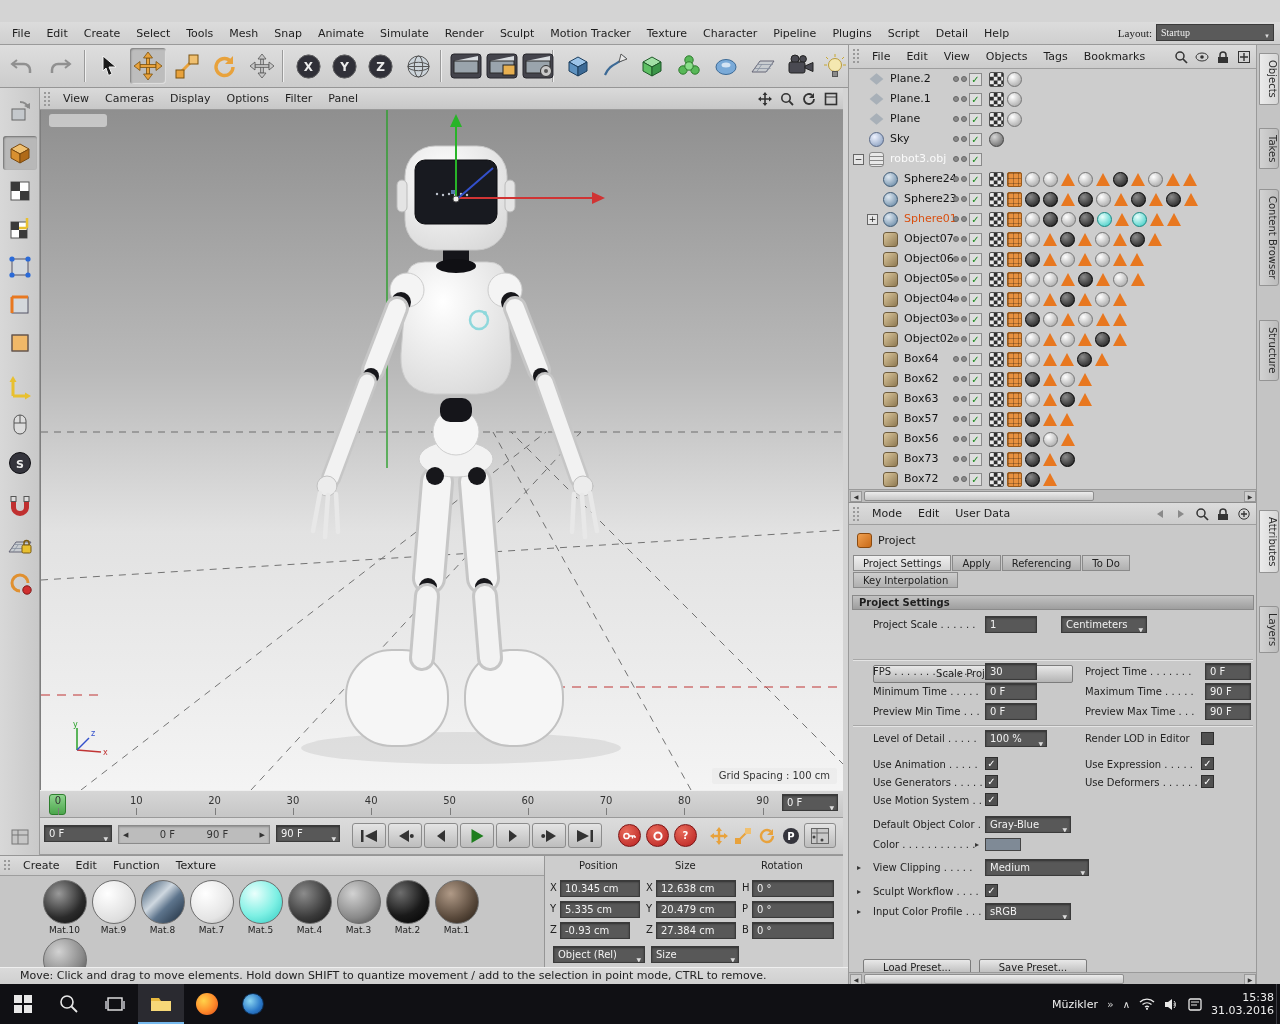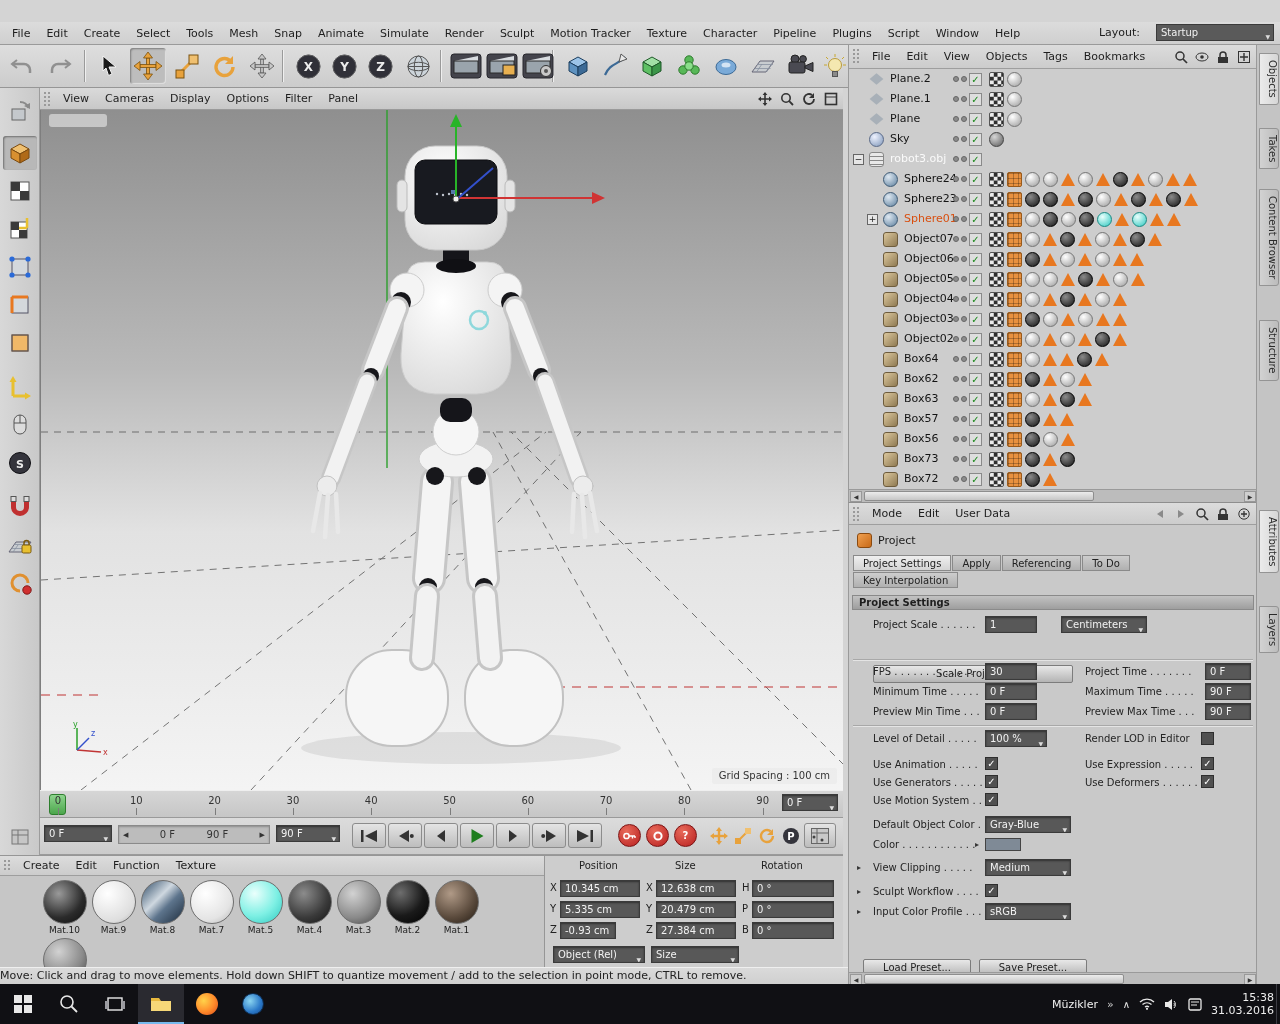--- a/index.html
+++ b/index.html
@@ -10,21 +10,21 @@
   
   #titlebar { left:0; top:0; width:1280px; height:22px; background:#1b1b1b; color:#e9e9e9; display:flex; align-items:center; }
   #app-icon { width:14px; height:14px; margin:0 7px 0 5px; border-radius:3px; background:linear-gradient(135deg,#7ab6e8,#2a6aa8); border:1px solid #123; }
   #title-text { font-size:11px; color:#dcdcdc; }
   #win-btns { position:absolute; right:2px; top:1px; display:flex; gap:2px; }
   .winbtn { width:30px; height:19px; background:linear-gradient(#e9e9e9,#c2c2c2); border:1px solid #8a8a8a; color:#222; font-size:10px; display:flex; align-items:center; justify-content:center; }
 
   
   #menubar { left:0; top:22px; width:1280px; height:23px; background:linear-gradient(#dcdcdc,#cfcfcf); border-bottom:1px solid #9a9a9a; display:flex; align-items:center; padding-left:4px; }
   .mi { padding:3px 8px; font-size:11px; color:#1e1e1e; }
-  #layout-box { position:absolute; right:6px; top:24px; display:flex; align-items:center; gap:16px; }
+  #layout-box { position:absolute; right:6px; top:24px; display:flex; align-items:center; gap:4px;font-family:Liberation Serif, serif; }
   #layout-dd { width:118px; height:17px; background:#5a5a5a; border:1px solid #3a3a3a; color:#f0f0f0; font-size:10px; line-height:15px; padding:0 4px; position:relative; }
   #layout-dd:after { content:"▼"; position:absolute; right:3px; top:4px; font-size:6px; color:#ddd; }
 
   
   #toolbar { left:0; top:45px; width:848px; height:43px; background:linear-gradient(#dedede,#cccccc); border-bottom:1px solid #969696; }
   .tbtn { position:absolute; top:3px; width:36px; height:36px; display:flex; align-items:center; justify-content:center; border-radius:3px; }
   .tbtn.active { background:#bdbdbd; box-shadow:inset 1px 1px 2px rgba(0,0,0,.35), inset -1px -1px 1px rgba(255,255,255,.6); }
   .tsep { position:absolute; top:5px; width:2px; height:32px; border-left:1px solid #9a9a9a; border-right:1px solid #efefef; }
 
   
@@ -124,21 +124,21 @@
   .mat-gray  { background:radial-gradient(circle at 35% 30%,#d2d2d2,#8a8a8a 60%,#454545); }
   .mat-black { background:radial-gradient(circle at 32% 28%,#6e6e6e,#1a1a1a 55%,#000); }
   .mat-brown { background:radial-gradient(circle at 35% 30%,#b09a87,#5a4a3c 60%,#221a12); }
 
   
   #coords { left:545px; top:855px; width:298px; height:112px; background:#cdcdcd; border-top:1px solid #969696; }
   .chead { position:absolute; top:4px; font-size:10px; color:#222; }
   .axch { position:absolute; font-size:10px; color:#222; }
 
   
-  #statusbar { left:0; top:967px; width:848px; height:28px; background:linear-gradient(#dadada,#c8c8c8); border-top:1px solid #efefef; font-size:11px; color:#222; line-height:16px; padding-left:0; white-space:nowrap; overflow:hidden; }
+  #statusbar { left:0; top:967px; width:848px; height:28px; background:linear-gradient(#dadada,#c8c8c8); border-top:1px solid #efefef; font-size:11px; color:#222; line-height:16px; padding-left:20px; white-space:nowrap; overflow:hidden; }
 
   
   #taskbar { left:0; top:984px; width:1280px; height:40px; background:#101014; display:flex; align-items:center; color:#eee; }
   .tkbtn { width:46px; height:40px; display:flex; align-items:center; justify-content:center; }
   .tkbtn.activeapp { background:#2a2a30; box-shadow:inset 0 -2px 0 #76b9ed; }
   #tray { position:absolute; right:6px; top:0; height:40px; display:flex; align-items:center; gap:9px; }
   #clock { text-align:right; font-size:11px; line-height:13px; }
   .trayic { display:flex; align-items:center; justify-content:center; }
   #desk-sliver { position:absolute; right:0; top:0; width:4px; height:40px; border-left:1px solid #3c3c44; }
 </style>
@@ -159,21 +159,21 @@
       <div class="mi">Animate</div>
       <div class="mi">Simulate</div>
       <div class="mi">Render</div>
       <div class="mi">Sculpt</div>
       <div class="mi">Motion Tracker</div>
       <div class="mi">Texture</div>
       <div class="mi">Character</div>
       <div class="mi">Pipeline</div>
       <div class="mi">Plugins</div>
       <div class="mi">Script</div>
-      <div class="mi">Window</div>
+      <div class="mi">Detail</div>
       <div class="mi">Help</div>
     </div>
   <div id="layout-box">
     <span style="font-size:11px;">Layout:</span>
     <div id="layout-dd">Startup</div>
   </div>
 
   <div id="toolbar" class="abs">
     <div class="tsep" style="left:84px"></div>
     <div class="tsep" style="left:282px"></div>
@@ -821,21 +821,21 @@
   <div id="coords" class="abs">
     <div class="chead" style="left:34px;">Position</div>
     <div class="chead" style="left:130px;">Size</div>
     <div class="chead" style="left:216px;">Rotation</div>
 
     <div class="axch" style="left:5px; top:26px;">X</div>
     <div class="axch" style="left:5px; top:47px;">Y</div>
     <div class="axch" style="left:5px; top:68px;">Z</div>
     <div class="fld" style="left:15px; top:24px; width:80px;">10.345 cm</div>
     <div class="fld" style="left:15px; top:45px; width:80px;">5.335 cm</div>
-    <div class="fld" style="left:15px; top:66px; width:56px;">-0.93 cm</div>
+    <div class="fld" style="left:15px; top:66px; width:70px;">-0.93 cm</div>
 
     <div class="axch" style="left:101px; top:26px;">X</div>
     <div class="axch" style="left:101px; top:47px;">Y</div>
     <div class="axch" style="left:101px; top:68px;">Z</div>
     <div class="fld" style="left:111px; top:24px; width:80px;">12.638 cm</div>
     <div class="fld" style="left:111px; top:45px; width:80px;">20.479 cm</div>
     <div class="fld" style="left:111px; top:66px; width:80px;">27.384 cm</div>
 
     <div class="axch" style="left:197px; top:26px;">H</div>
     <div class="axch" style="left:197px; top:47px;">P</div>
@@ -1249,21 +1249,21 @@
 
     <div class="alabel" style="left:24px; top:316px;">Default Object Color . .</div>
     <div class="fld dd" style="left:136px; top:313px; width:86px;">Gray-Blue</div>
 
     <div class="alabel" style="left:24px; top:336px;">Color . . . . . . . . . . . .</div>
     <span class="exp-arrow" style="left:126px; top:337px;">▸</span>
     <div class="abs" style="left: 136px; top: 335px; width: 36px; height: 13px; border: 1px solid rgb(68, 68, 68); background: rgb(127, 138, 150);" id="color-swatch"></div>
 
     <span class="exp-arrow" style="left:8px; top:360px;">▸</span>
     <div class="alabel" style="left:24px; top:359px;">View Clipping . . . . .</div>
-    <div class="fld dd" style="left:136px; top:356px; width:86px;">Medium</div>
+    <div class="fld dd" style="left:136px; top:356px; width:104px;">Medium</div>
 
     <span class="exp-arrow" style="left:8px; top:384px;">▸</span>
     <div class="alabel" style="left:24px; top:383px;">Sculpt Workflow . . . .</div>
     <div class="cb on" style="left:136px; top:381px;"></div>
 
     <span class="exp-arrow" style="left:8px; top:404px;">▸</span>
     <div class="alabel" style="left:24px; top:403px;">Input Color Profile . . .</div>
     <div class="fld dd" style="left:136px; top:400px; width:86px;">sRGB</div>
 
     <div class="btn" style="left:14px; top:428px; width:108px;">Load Preset...</div>

